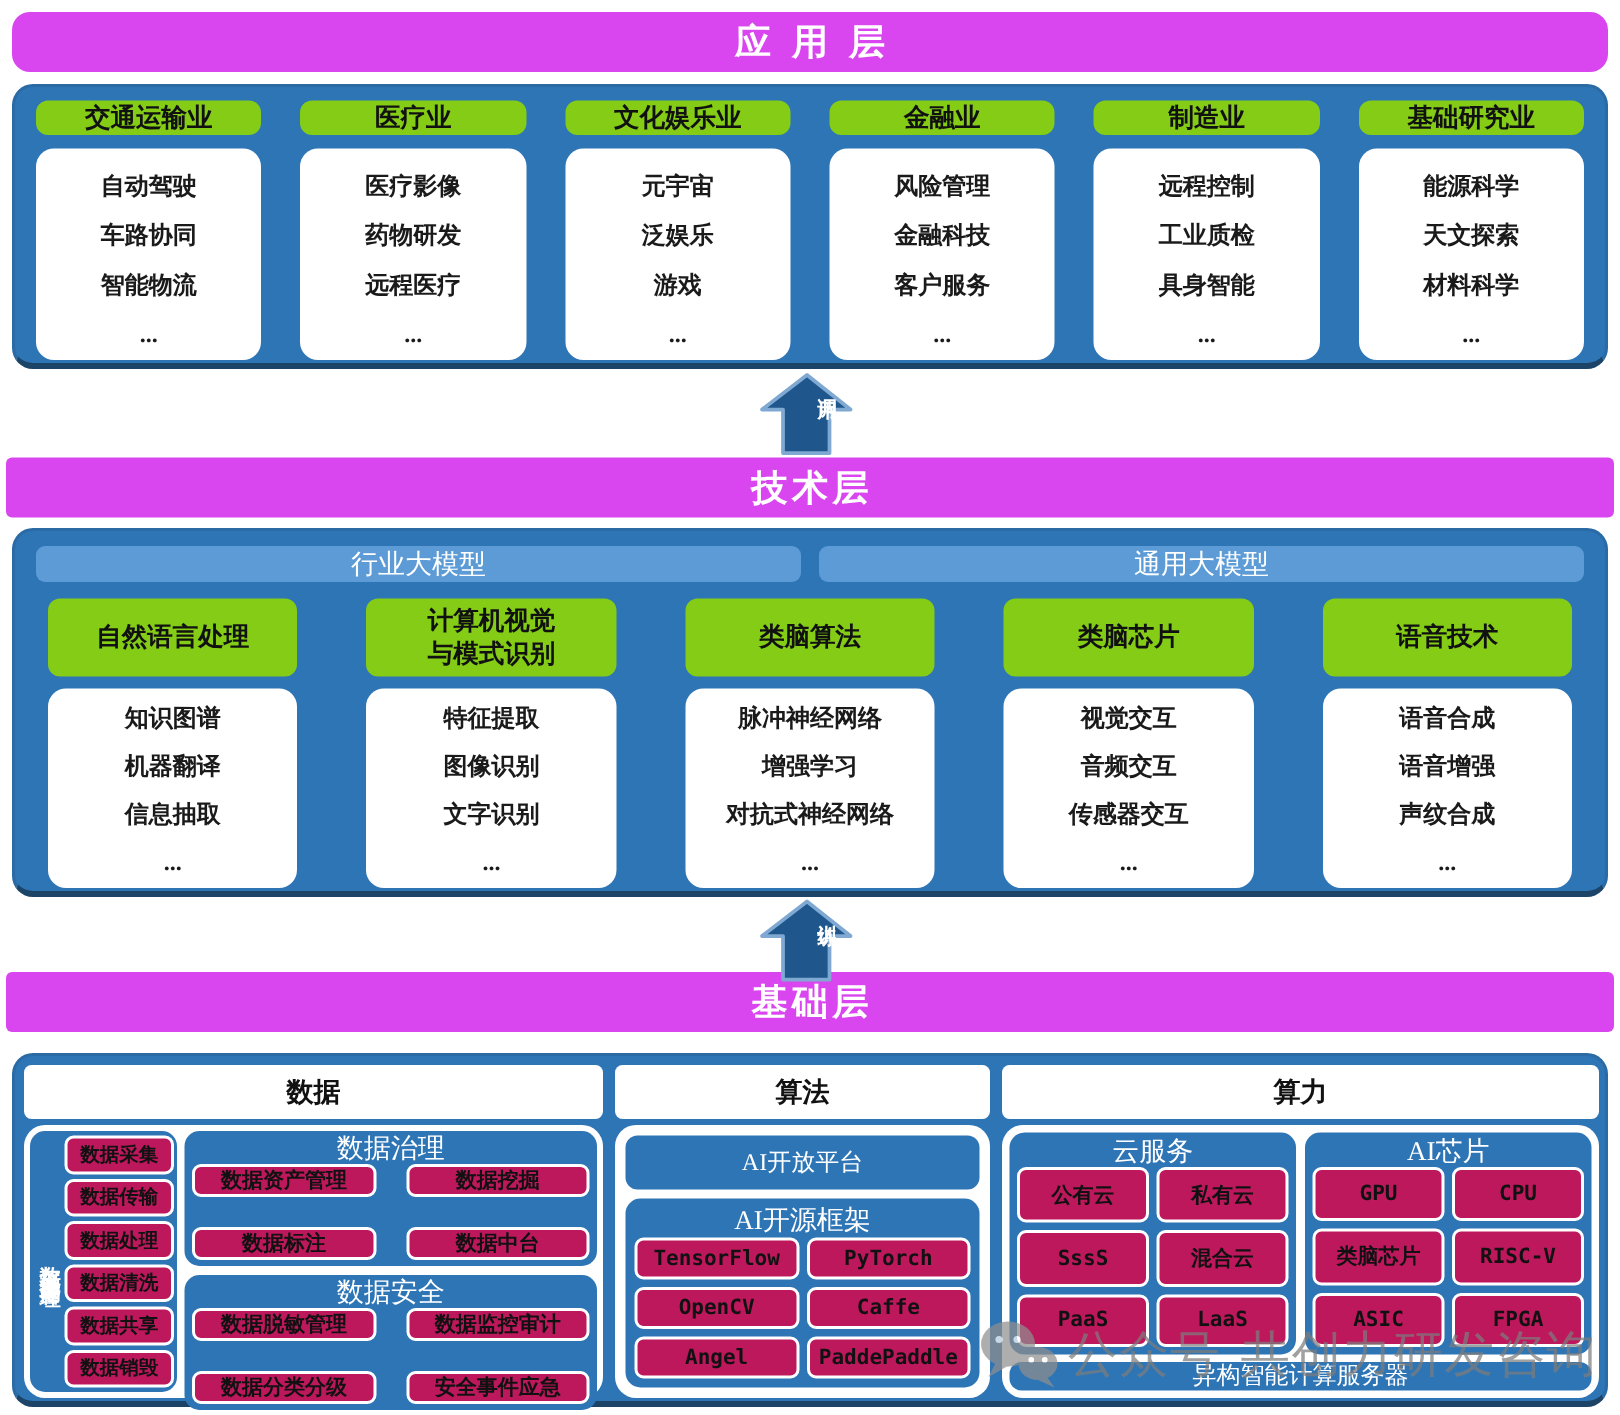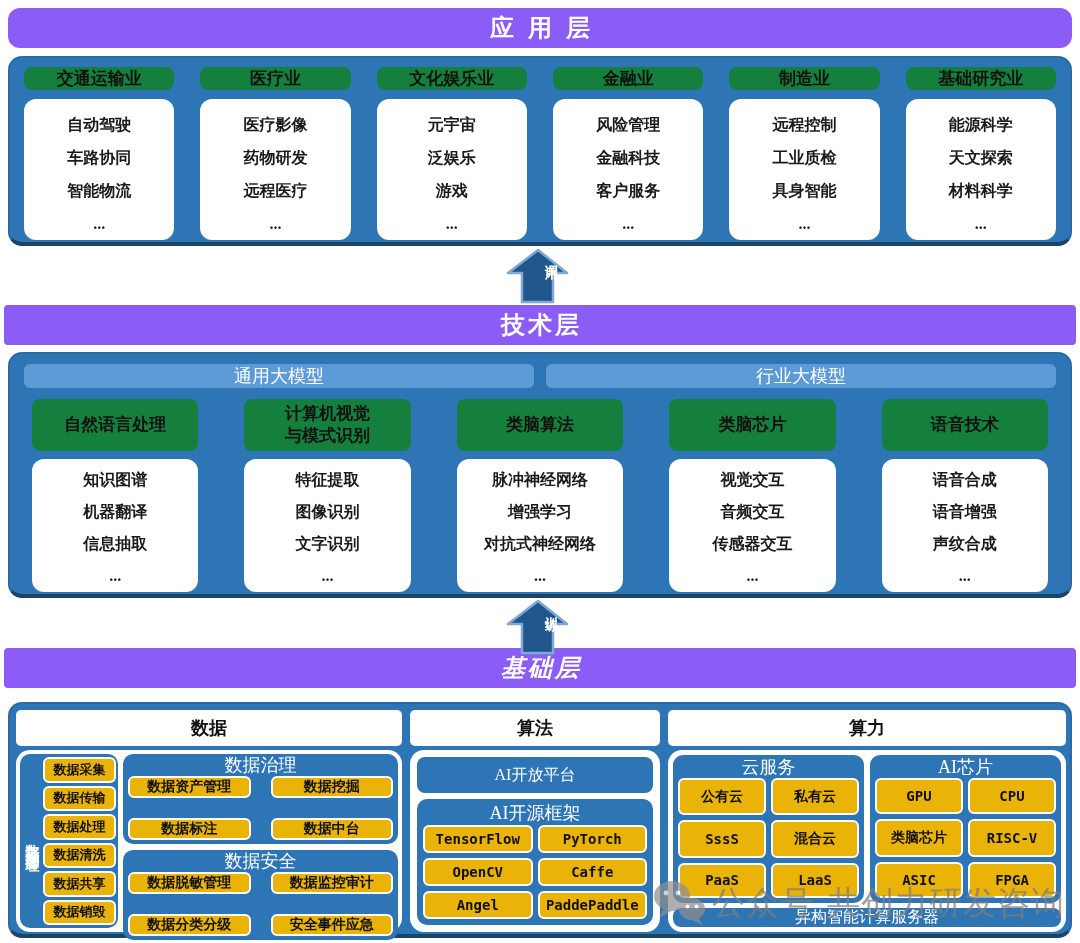--- a/index.html
+++ b/index.html
@@ -4,38 +4,38 @@
 <style>
   * { box-sizing: border-box; margin: 0; padding: 0; }
   html,body { background:#ffffff; }
   .canvas{
     position:relative; width:1080px; height:943px; background:#fff;
     font-family:"Liberation Serif", serif; overflow:hidden;
   }
   
   .layer-bar{
     position:absolute; left:8px; right:8px; height:40px;
-    background:#8b5cf6; color:#fff; display:flex; align-items:center; justify-content:center;
+    background:#d946ef; color:#fff; display:flex; align-items:center; justify-content:center;
     font-family:"Liberation Sans", sans-serif; font-weight:bold; font-size:24px;
   }
   .layer-bar.app{ top:8px; border-radius:12px; letter-spacing:14px; text-indent:14px; }
   .layer-bar.tech{ top:305px; left:4px; right:4px; border-radius:4px; letter-spacing:3px; text-indent:3px; }
-  .layer-bar.base{ top:648px; left:4px; right:4px; border-radius:4px; letter-spacing:3px; text-indent:3px;font-style:italic; }
+  .layer-bar.base{ top:648px; left:4px; right:4px; border-radius:4px; letter-spacing:3px; text-indent:3px; }
   
   .blue-container{
     position:absolute; left:8px; right:8px; background:#2E75B6;
     border:2px solid #2A6AA5; border-bottom:4px solid #1C4467; border-radius:14px;
   }
   .app-container{ top:56px; height:190px; display:flex; gap:26px; padding:9px 14px; }
   .tech-container{ top:352px; height:246px; display:flex; flex-direction:column; padding:10px 14px 8px; }
   .base-container{ top:702px; height:236px; }
   
   .col{ flex:1; display:flex; flex-direction:column; }
   .hdr-box{
-    height:36px; background:#15803d; border-radius:8px; display:flex; align-items:center; justify-content:center;
+    height:36px; background:#84cc16; border-radius:8px; display:flex; align-items:center; justify-content:center;
     font-size:17px; font-weight:bold; color:#111; margin-bottom:9px;
   }
   .items-box{
     flex:1; background:#fff; border-radius:12px; text-align:center;
     font-size:16px; font-weight:bold; color:#1a1a1a; line-height:33px; padding-top:9px;
     white-space:pre-line;
   }
   
   .model-bars{ display:flex; gap:12px; height:30px; margin-bottom:11px; }
   .model-bar{
@@ -63,21 +63,21 @@
   .pillar-hdr.data{ left:6px;  width:386px; }
   .pillar-hdr.algo{ left:400px; width:250px; }
   .pillar-hdr.power{ left:658px; width:398px; }
   .pillar-content{ position:absolute; top:46px; height:182px; background:#fff; border-radius:14px; }
   .pillar-content.data{ left:6px; width:386px; display:flex; padding:4px; gap:5px; }
   .pillar-content.algo{ left:400px; width:250px; display:flex; flex-direction:column; padding:7px; gap:6px; }
   .pillar-content.power{ left:658px; width:398px; padding:5px; display:flex; flex-direction:column; gap:5px; }
   .blue-panel{ background:#2E75B6; border-radius:10px; }
   .panel-title{ color:#fff; font-size:18px; text-align:center; height:21px; line-height:21px; }
   .gbtn{
-    background:#eab308; border:2px solid #fff; border-radius:6px;
+    background:#be185d; border:2px solid #fff; border-radius:6px;
     display:flex; align-items:center; justify-content:center;
     font-family:"DejaVu Sans Mono", monospace; font-size:14px; font-weight:600; color:#111;
     overflow:hidden; white-space:nowrap;
   }
   
   .lifecycle{ width:98px; display:flex; padding:3px 2px 3px 3px; gap:2px; }
   .lifecycle-label{
     width:18px; color:#fff; font-size:14px; font-weight:bold;
     writing-mode:vertical-lr; text-orientation:upright; letter-spacing:2px;
     display:flex; align-items:center; justify-content:center;
@@ -161,22 +161,22 @@
     <svg width="64" height="56" viewBox="0 0 64 56">
       <path d="M32 2 L61 25 L47 25 L47 54 L16 54 L16 25 L2 25 Z" fill="#1F578C" stroke="#7FA9D2" stroke-width="2.5" stroke-linejoin="round"></path>
     </svg>
     <div class="arrow-label">调用</div>
   </div>
 
   <div class="layer-bar tech">技术层</div>
 
   <div class="blue-container tech-container">
     <div class="model-bars">
+      <div class="model-bar">行业大模型</div>
       <div class="model-bar">通用大模型</div>
-      <div class="model-bar">行业大模型</div>
     </div>
     <div class="tech-cols">
       <div class="col">
         <div class="hdr-box">自然语言处理</div>
         <div class="items-box">知识图谱
 机器翻译
 信息抽取
 ...</div>
       </div>
       <div class="col">

